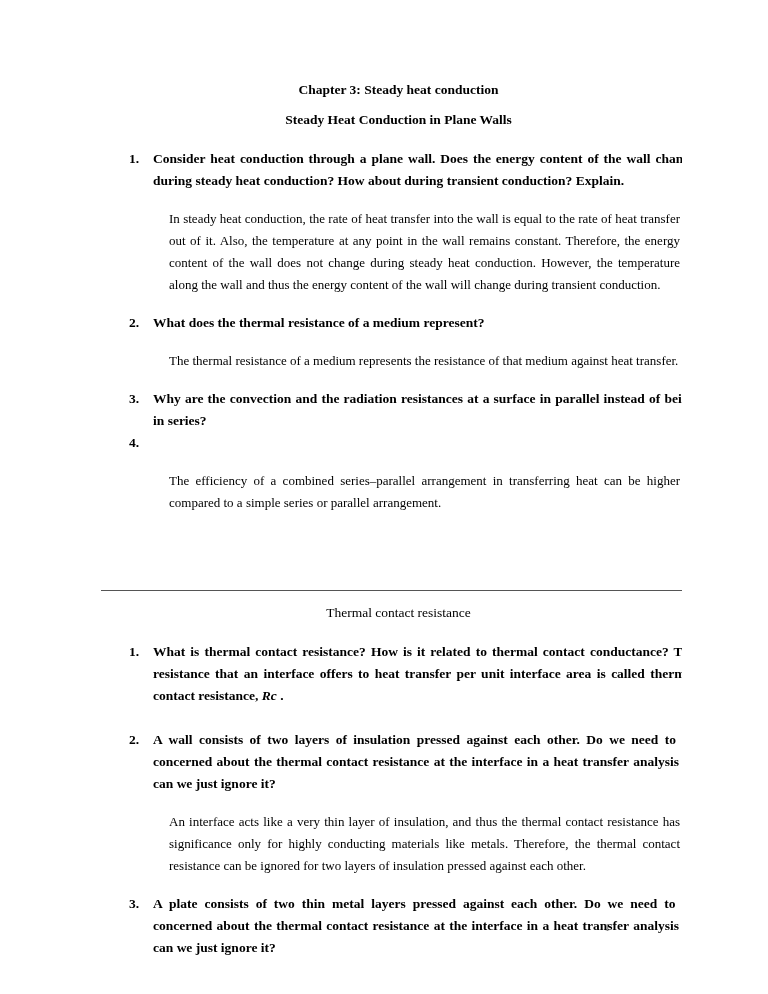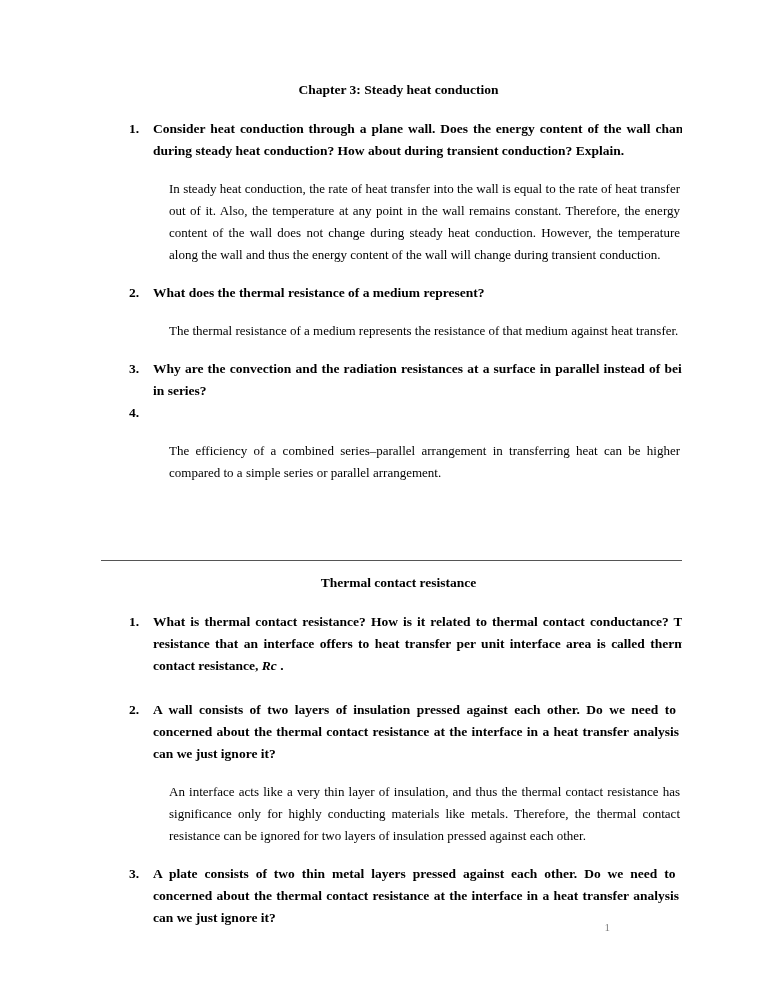--- a/index.html
+++ b/index.html
@@ -32,21 +32,21 @@
     font-weight: bold;
     font-size: 13.5px;
     line-height: 22px;
     margin: 0;
   }
   .title-1 { padding-top: 79px; }
   .title-2 { padding-top: 8px; }
 
   .section-head {
     text-align: center;
-    font-weight: bold;
+    font-weight: normal;
     font-size: 13.5px;
     line-height: 22px;
     margin: 0;
     padding-top: 11px;
   }
 
   .divider {
     border: none;
     border-top: 1.6px solid #555555;
     margin: 0;
@@ -108,20 +108,21 @@
   }
 </style>
 </head>
 <body>
 
 <div class="page">
   <div class="content">
 
     <h1 class="doc-title title-1">Chapter 3: Steady heat conduction</h1>
 
+    <h2 class="doc-title title-2">Steady Heat Conduction in Plane Walls</h2>
 
     <ol class="qa-list first-block">
 
       <li class="qa-item">
         <span class="qa-num">1.</span>
         <p class="question">Consider heat conduction through a plane wall. Does the energy content of the wall change during steady heat conduction? How about during transient conduction? Explain.</p>
         <p class="answer">In steady heat conduction, the rate of heat transfer into the wall is equal to the rate of heat transfer out of it. Also, the temperature at any point in the wall remains constant. Therefore, the energy content of the wall does not change during steady heat conduction. However, the temperature along the wall and thus the energy content of the wall will change during transient conduction.</p>
       </li>
 
       <li class="qa-item">

